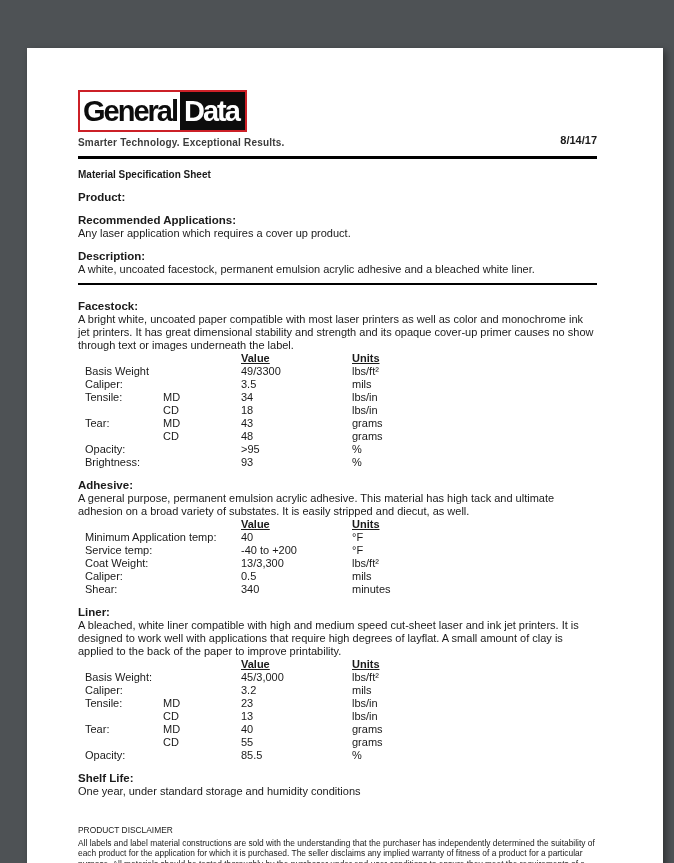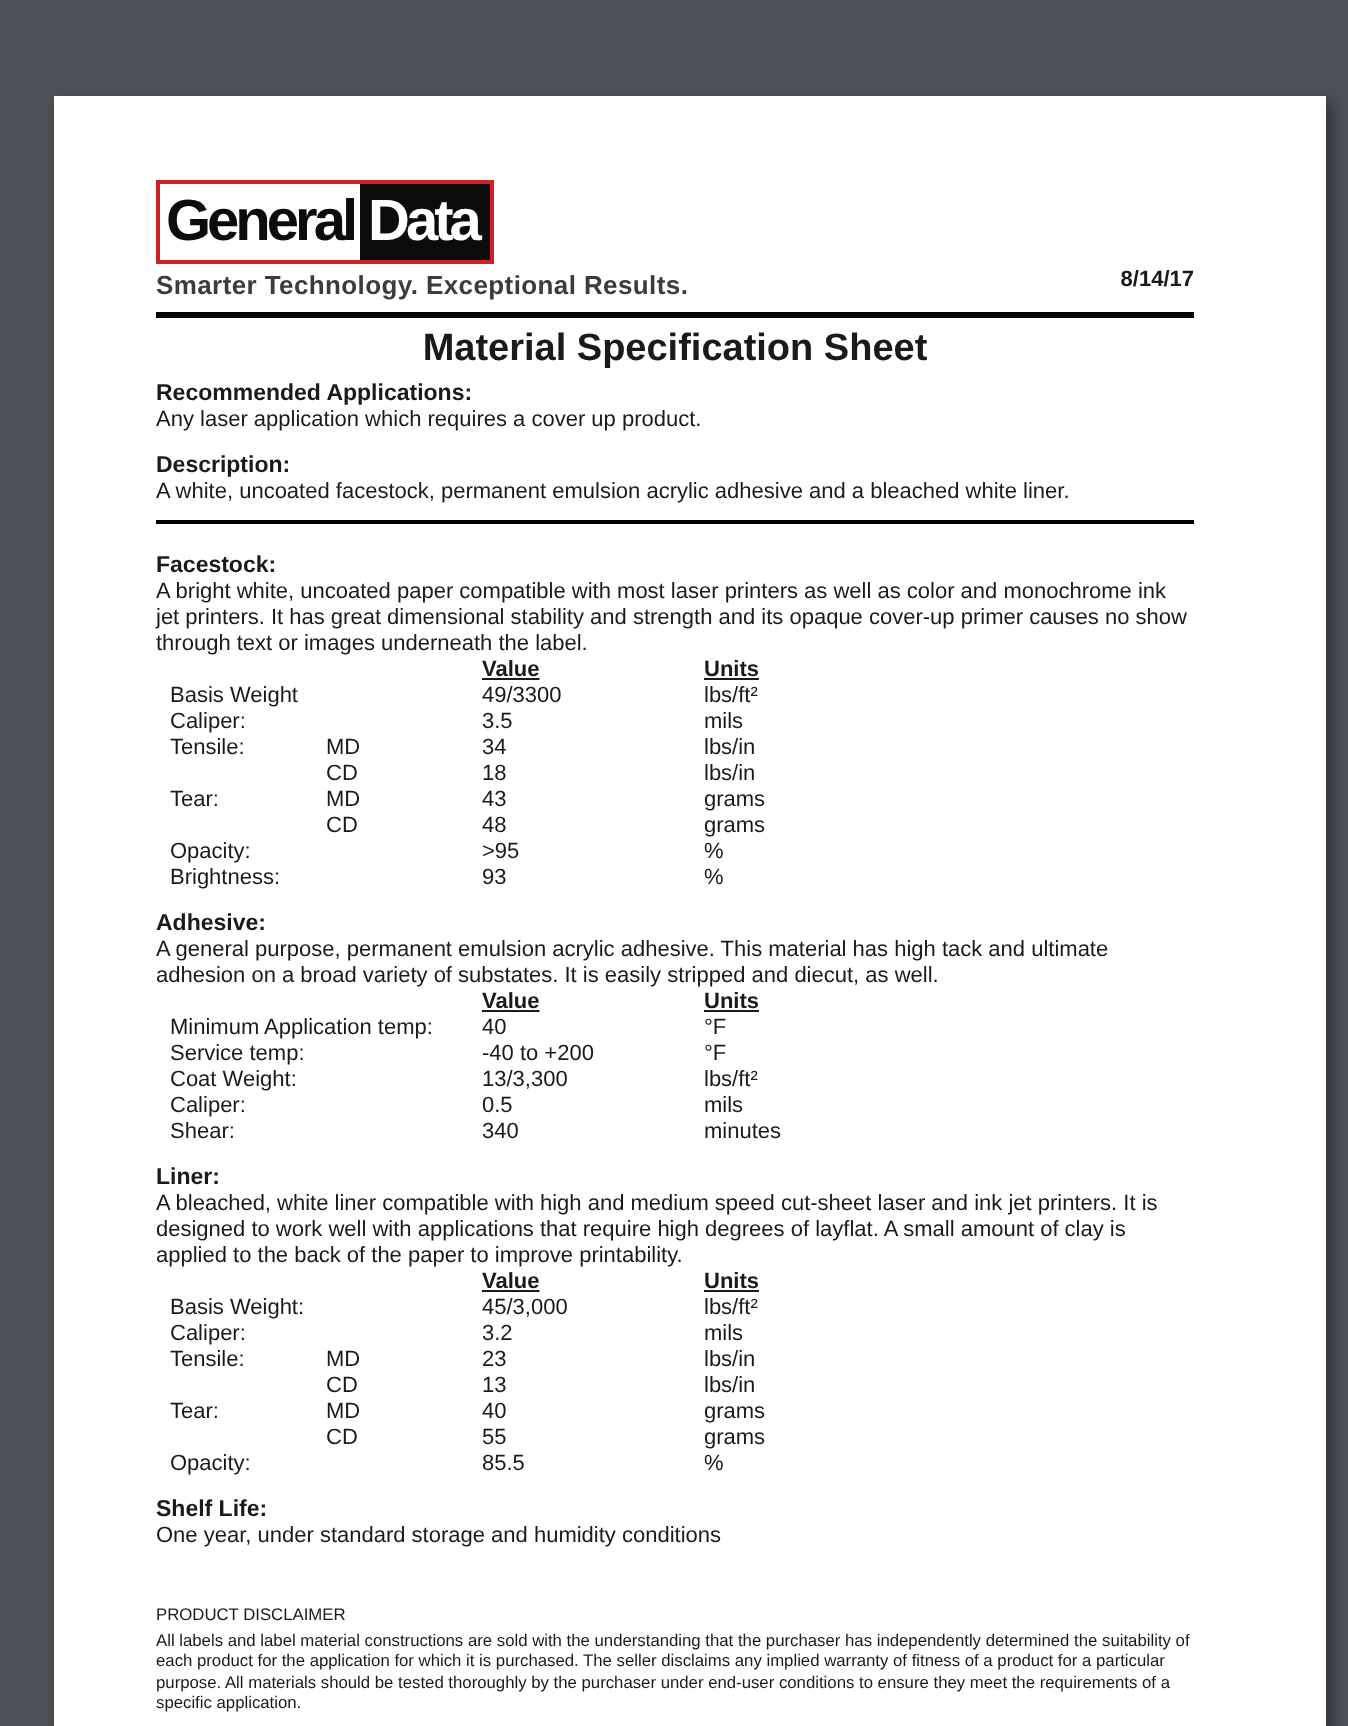--- a/index.html
+++ b/index.html
@@ -28,24 +28,24 @@
     background:#ffffff;
     height:42px;
   }
   .logo-general, .logo-data {
     font-weight:bold; font-size:29px; line-height:38px;
     letter-spacing:-2px; padding:0 3px;
     font-family:"Liberation Sans","DejaVu Sans",sans-serif;
   }
   .logo-general { color:#0c0c0c; background:#ffffff; }
   .logo-data { color:#ffffff; background:#0c0c0c; padding:0 6px 0 4px;text-align:center; }
-  .tagline { font-size:13px; font-weight:bold; color:#3c3c3c; margin-top:4px; letter-spacing:0.2px; }
+  .tagline { font-size:10px; font-weight:bold; color:#3c3c3c; margin-top:4px; letter-spacing:0.2px; }
   .date { font-weight:bold; font-size:11px; padding-bottom:2px; }
   .rule-thick { height:3px; background:#000; margin-top:7px; }
-  .doc-title { text-align:center; font-weight:bold; font-size:19px; margin-top:9px; }
+  .doc-title { text-align:left; font-weight:bold; font-size:10px; margin-top:9px; }
   
   .sec { margin-top:10px; }
   .sec-head { font-weight:bold; font-size:11.5px; }
   .divider { height:2px; background:#000; margin:7px 0 15px 0; }
   .para { margin:0; }
   
   .spec-table { margin-left:7px; }
   .trow { display:grid; grid-template-columns:78px 78px 111px 1fr; }
   .spec-table.nosub .trow { grid-template-columns:156px 111px 1fr; }
   .tcell { white-space:nowrap; }
@@ -67,20 +67,21 @@
       </div>
       <div class="tagline">Smarter Technology. Exceptional Results.</div>
     </div>
     <div class="date">8/14/17</div>
   </div>
 
   <div class="rule-thick"></div>
   <div class="doc-title">Material Specification Sheet</div>
 
   <div class="sec">
+    <div class="sec-head">Product:</div>
   </div>
 
   <div class="sec">
     <div class="sec-head">Recommended Applications:</div>
     <div class="para">Any laser application which requires a cover up product.</div>
   </div>
 
   <div class="sec">
     <div class="sec-head">Description:</div>
     <div class="para">A white, uncoated facestock, permanent emulsion acrylic adhesive and a bleached white liner.</div>

